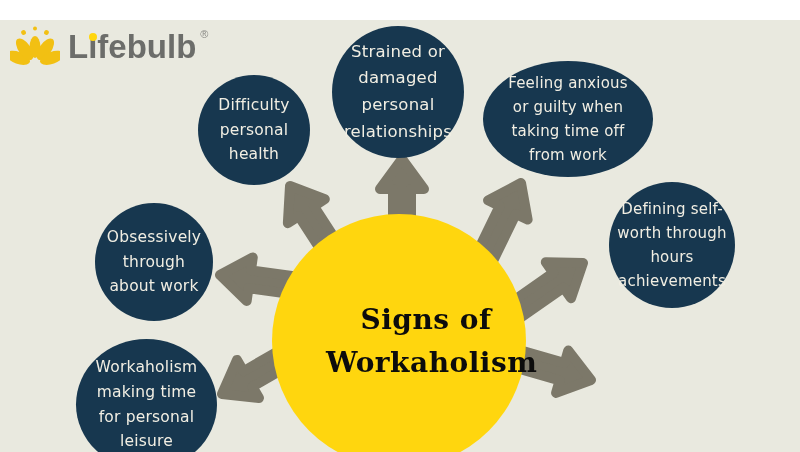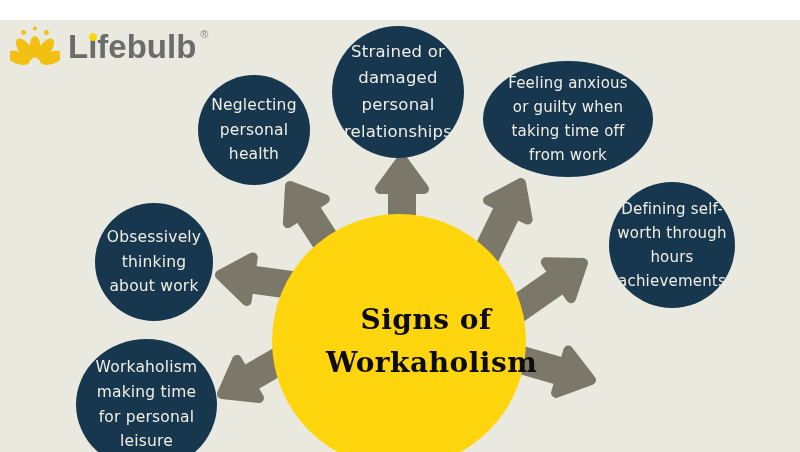--- a/index.html
+++ b/index.html
@@ -123,24 +123,24 @@
   <div class="sign-circle c-defining">
     <div class="sign-label">Defining self-worth through hours achievements</div>
   </div>
 
 
   <div class="sign-circle c-difficulty">
     <div class="sign-label">Workaholism making time for personal leisure</div>
   </div>
 
   <div class="sign-circle c-obsessively">
-    <div class="sign-label">Obsessively thinking about work</div>
+    <div class="sign-label">Obsessively through about work</div>
   </div>
 
   <div class="sign-circle c-neglecting">
-    <div class="sign-label">Neglecting personal health</div>
+    <div class="sign-label">Difficulty personal health</div>
   </div>
 
   <div class="center-circle">
     <div class="center-title">Signs of Workaholism</div>
   </div>
 
 </div>
 
 </body></html>

